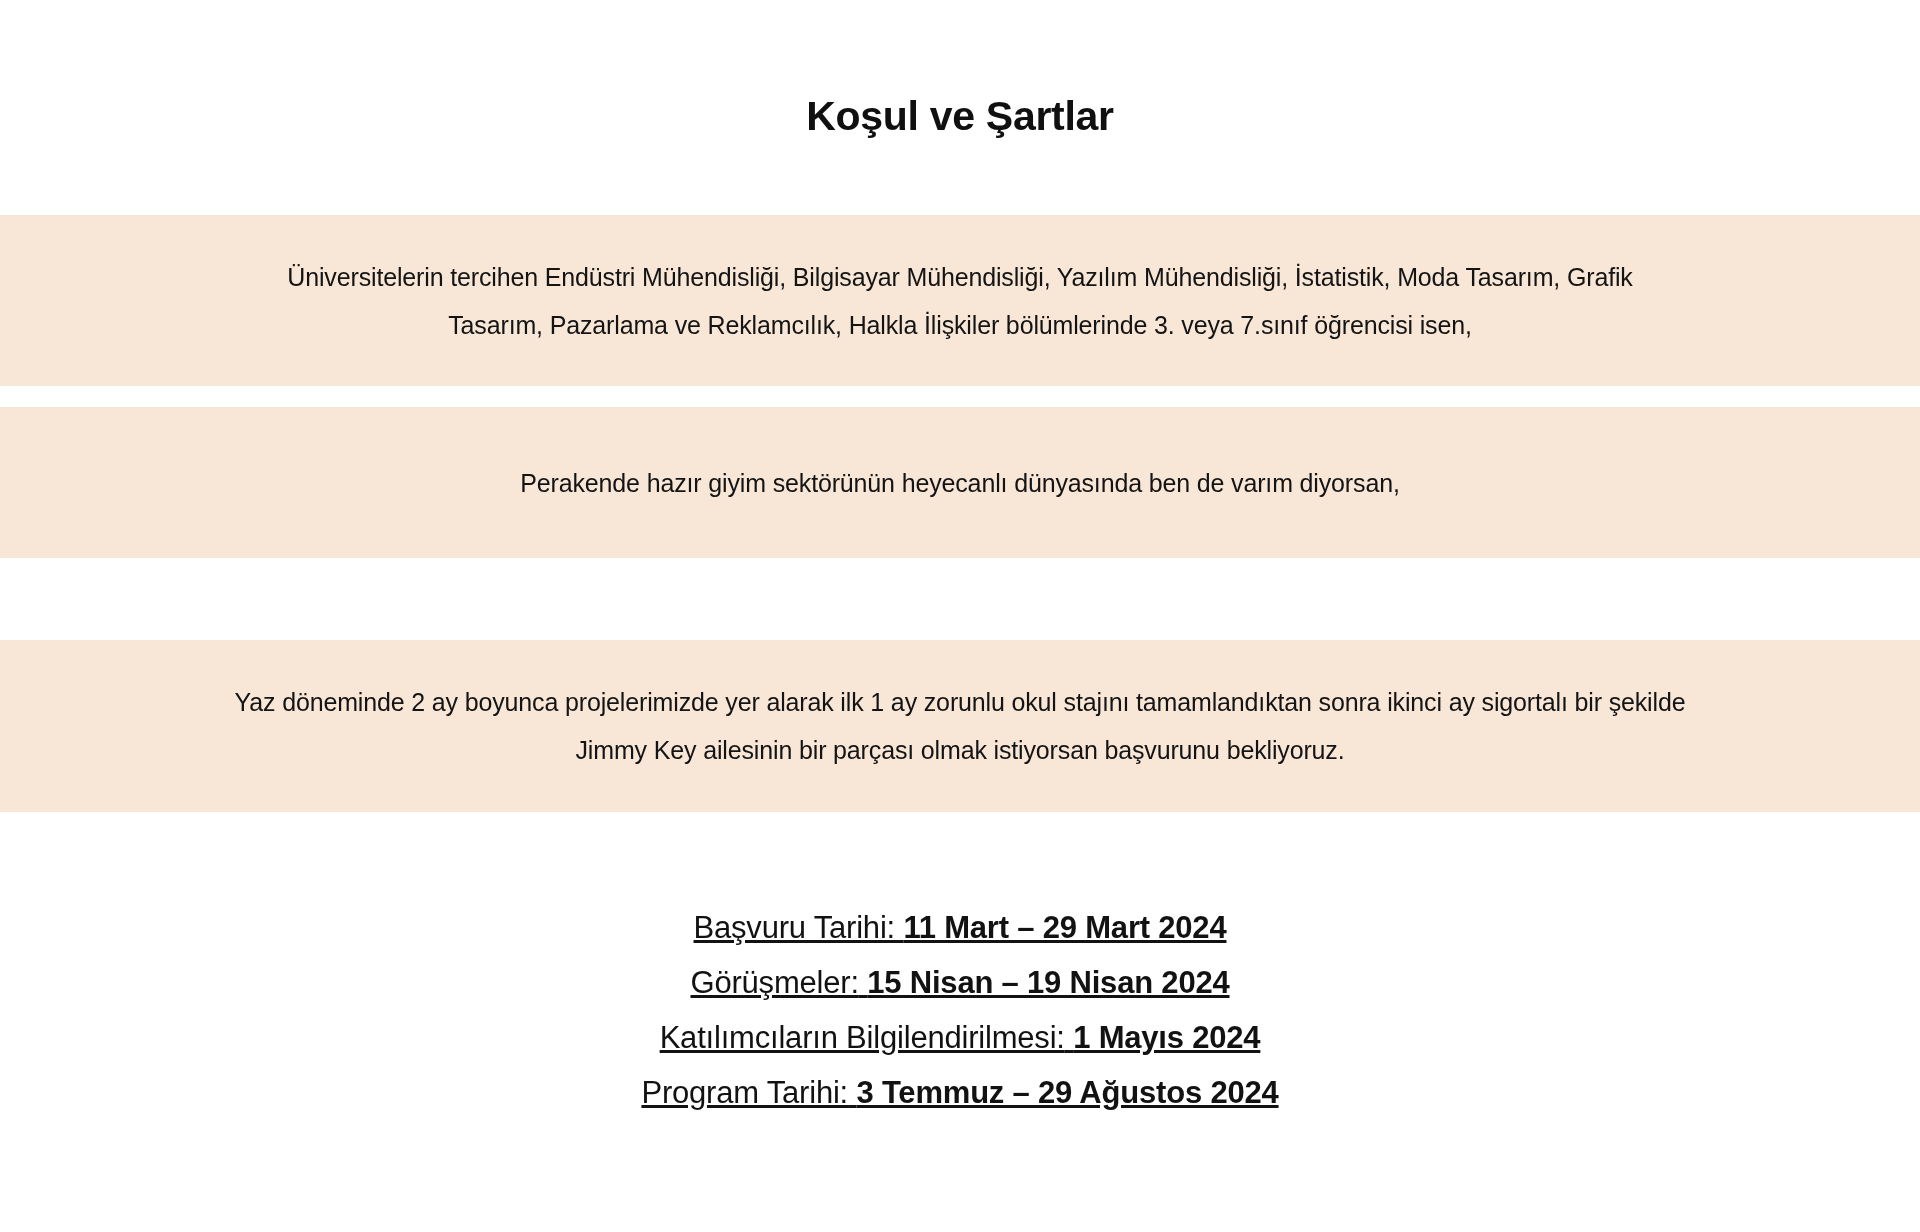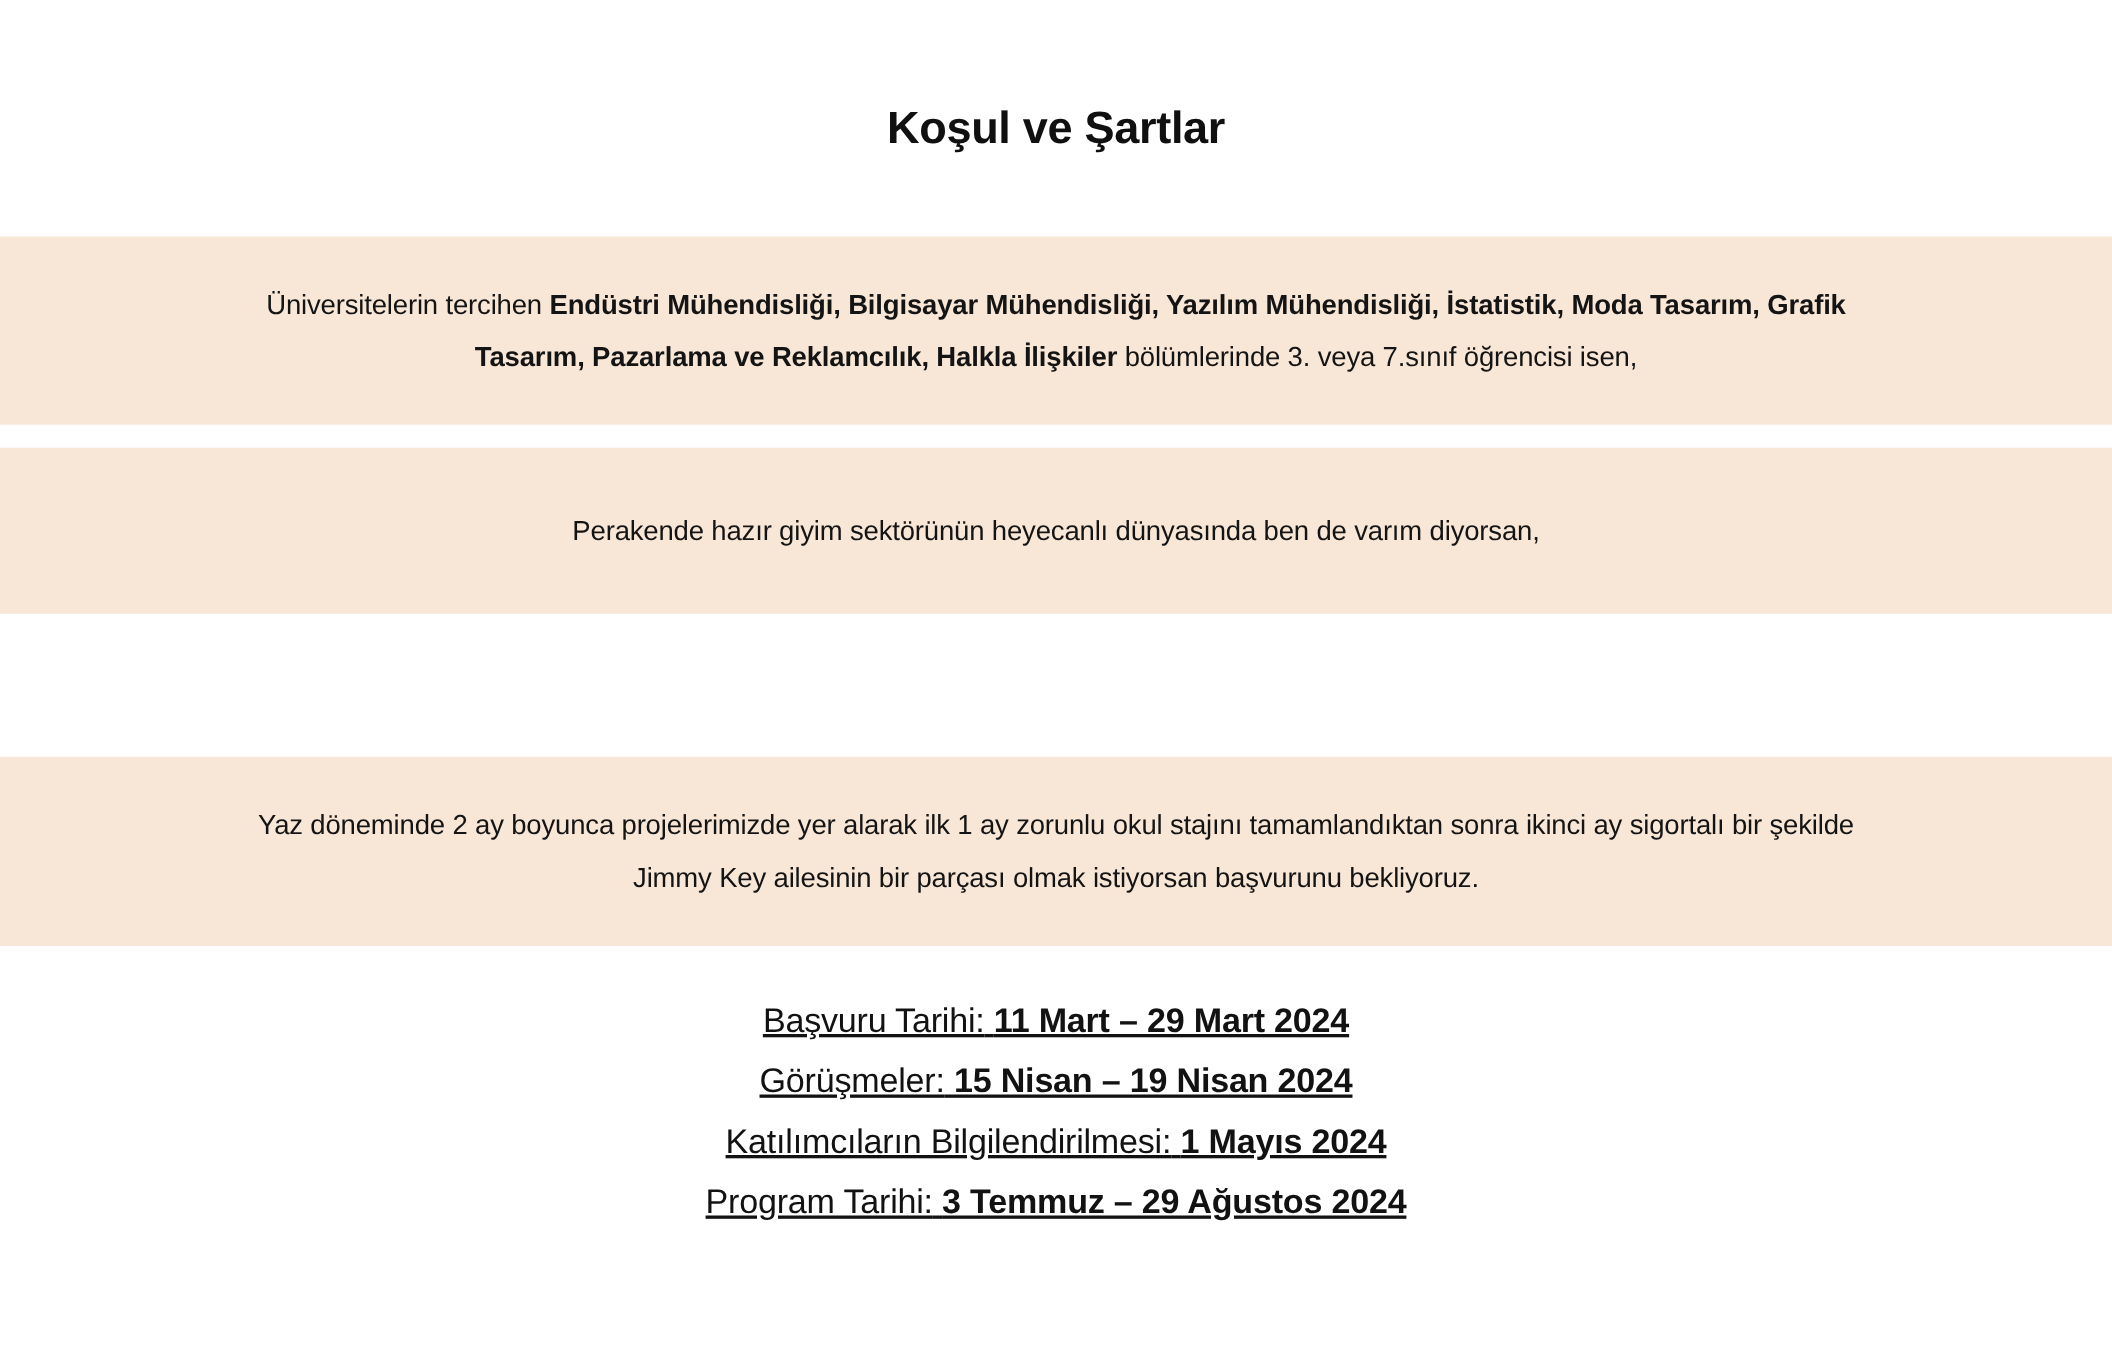--- a/index.html
+++ b/index.html
@@ -50,39 +50,39 @@
     position: absolute;
     left: 0;
     width: 1920px;
     background: #F8E6D6;
     display: flex;
     align-items: center;
     justify-content: center;
   }
   .band-1 { top: 215px;  height: 171px; }
   .band-2 { top: 407px;  height: 151px; }
-  .band-3 { top: 640px;  height: 172px; margin-top: 48px; }
+  .band-3 { top: 640px;  height: 172px; }
 
   .band-text {
     text-align: center;
     font-size: 25px;
     line-height: 48px;
     font-weight: 400;
     color: #141414;
     letter-spacing: -0.15px;
     max-width: 1500px;
     margin: 0;
     padding: 0 20px;
   }
   .band-1 .band-text { max-width: 1480px; }
   .band-3 .band-text { max-width: 1530px; }
 
   .band-text b,
   .band-text strong {
-    font-weight: 700;
+    font-weight: 400;
     margin-top: 44px;
   }
 
   
   .dates {
     position: absolute;
     left: 0;
     top: 900px;
     width: 1920px;
     text-align: center;

